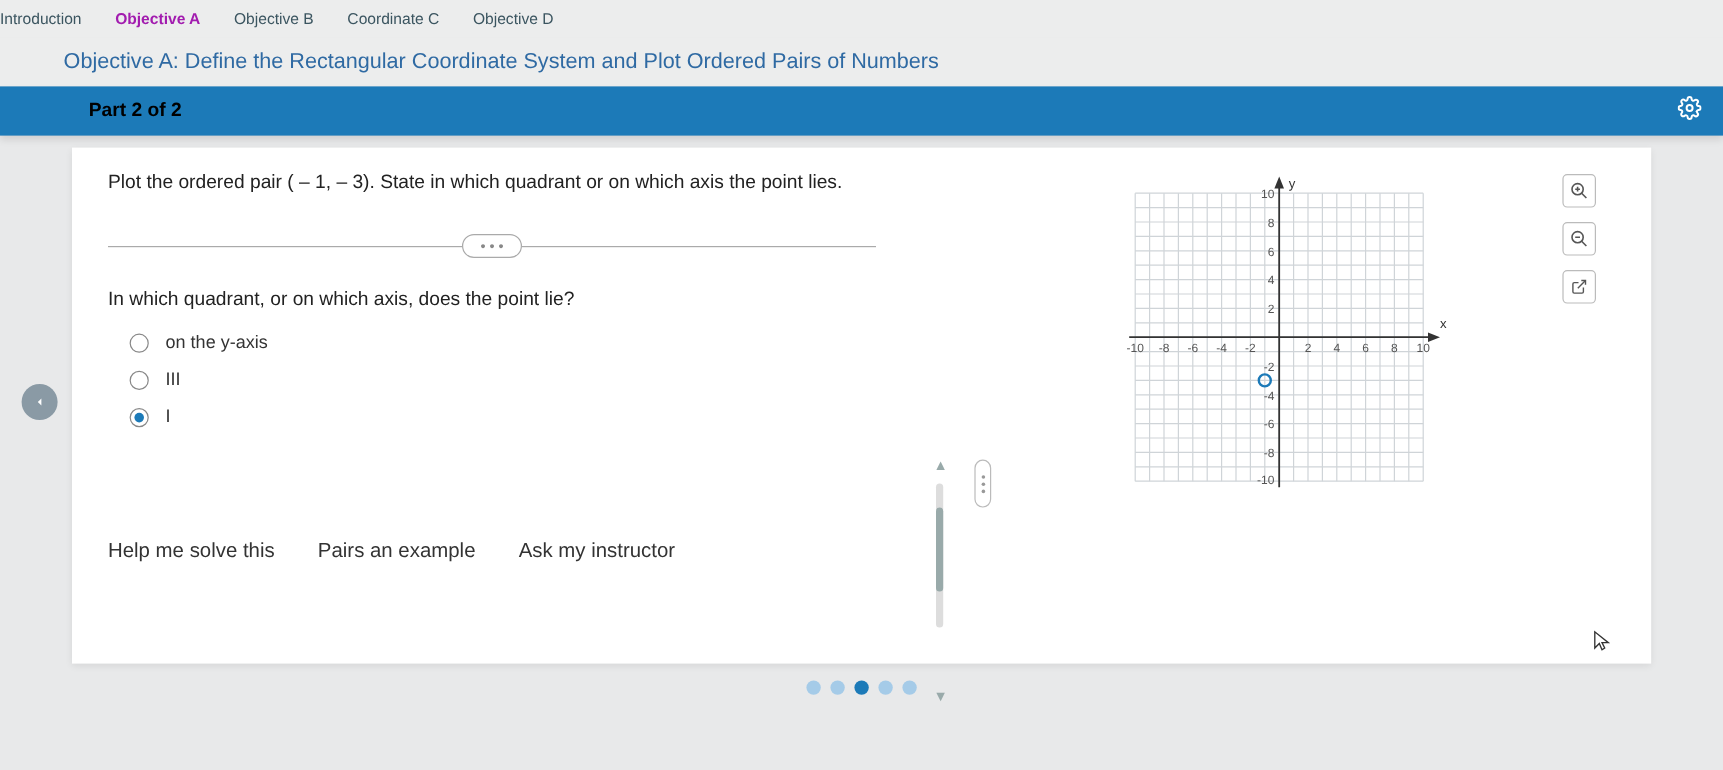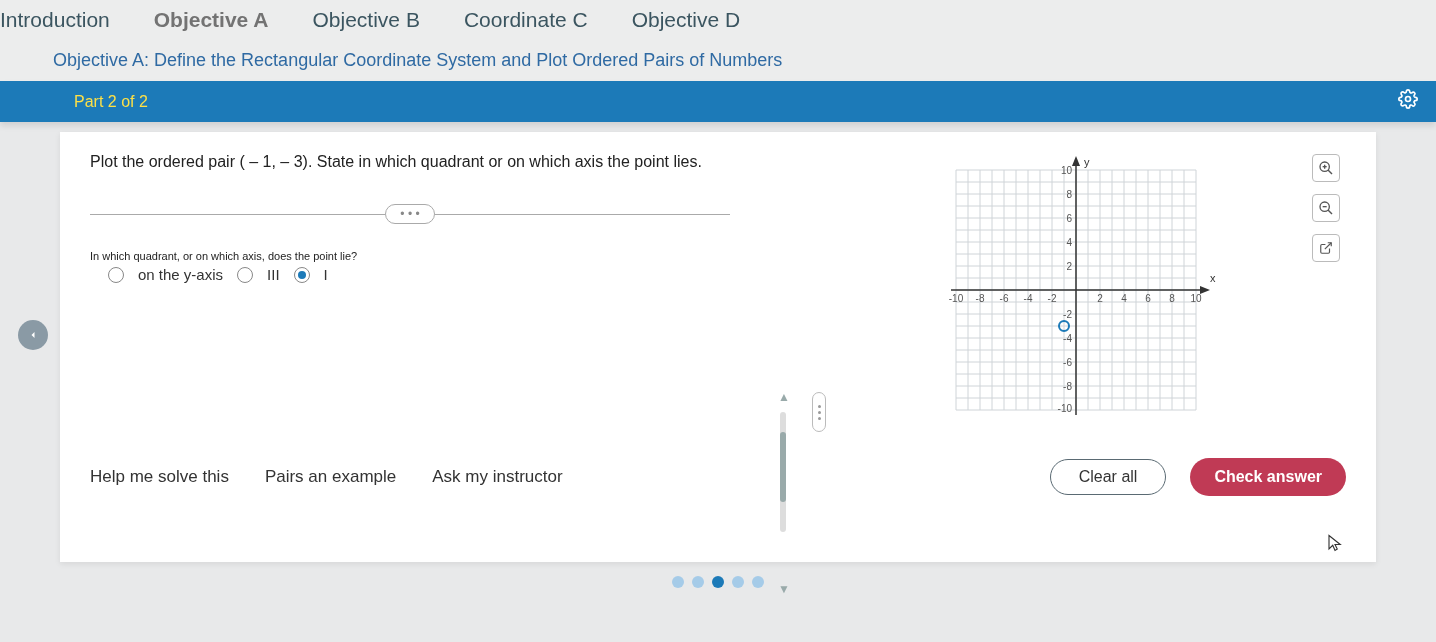--- a/index.html
+++ b/index.html
@@ -6,74 +6,75 @@
   body {
     font-family: Arial, Helvetica, sans-serif;
     background: #e8e9ea;
     width: 1436px;
     height: 642px;
     overflow: hidden;
     color: #333;
   }
   .tabs {
     display: flex;
-    gap: 44px;
+    gap: 28px;
     padding: 8px 16px 8px 0;
     background: #eceded;
-    font-size: 21px;
+    font-size: 13px;
   }
   .tabs .tab { color: #3b5560; cursor: pointer; }
-  .tabs .tab.active { font-weight: bold; color: #737373; }
+  .tabs .tab.active { font-weight: bold; color: #a21caf; }
   .objective-title {
     color: #2f6aa3;
     font-size: 18px;
     padding: 10px 0 10px 53px;
     background: #eceded;
   }
   .part-bar {
     background: #1c7ab8;
-    color: #fde047;
+    color: #000000;
     padding: 8px 18px 8px 74px;
     font-size: 16px;
     display: flex;
     justify-content: space-between;
     align-items: center;
     box-shadow: 0 4px 6px rgba(0,0,0,0.1);
     position: relative;
     margin-left: 0;
+    font-weight: bold;
   }
   .part-bar .gear {
     color: #fff;
     font-size: 18px;
   }
   .content-wrap {
     background: #fff;
     margin: 10px 60px 0 60px;
-    padding: 18px 30px 22px 30px;
+    padding: 18px 40px 22px 30px;
     min-height: 430px;
     position: relative;
     box-shadow: 0 2px 6px rgba(0,0,0,0.08);
   }
   .content-flex { display: flex; gap: 30px; }
   .left-col { flex: 1; }
   .right-col { width: 420px; display:flex; }
   .prompt-text { font-size: 16px; line-height: 1.5; color: #222; max-width: 640px;}
   .divider-row {
     display:flex; align-items:center;
     margin: 30px 0 26px 0;
     max-width: 640px;
   }
   .divider-row .line { flex:1; height:1px; background:#aaa; }
   .dots-pill {
     border:1px solid #aaa; border-radius: 14px;
     padding: 2px 14px; font-size:12px; color:#888;
     background:#fff;
   }
-  .sub-question { font-size:11px; color:#222; margin-bottom: 4px;}
-  .options { display:flex; flex-direction:row; gap:14px; padding-left: 18px;}
+  .sub-question { font-size:16px; color:#222; margin-bottom: 18px;}
+  .options { display:flex; flex-direction:column; gap:14px; padding-left: 18px;}
   .option-row { display:flex; align-items:center; gap:14px; font-size:15px; color:#333;}
   .radio {
     width:16px; height:16px; border:1.5px solid #888; border-radius:50%;
     display:inline-flex; align-items:center; justify-content:center;
     background:#fff;
   }
   .radio.selected::after {
     content:""; width:8px; height:8px; border-radius:50%; background:#1c7ab8;
   }
   .prev-arrow {
@@ -110,21 +111,21 @@
     width:40px; display:flex; flex-direction:column; gap:12px;
     align-items:center; padding-top: 4px;
   }
   .tool-btn {
     width:28px; height:28px; border:1px solid #bbb; border-radius:4px;
     display:flex; align-items:center; justify-content:center;
     font-size:16px; color:#555; cursor:pointer; background:#fff;
   }
   svg.graph { display:block; }
   .footer-row {
-    display:flex; align-items:center; justify-content:space-between;
+    display:flex; justify-content:space-between;
     margin-top: 28px;
   }
   .footer-left { display:flex; gap:36px; font-size:17px; }
   .footer-left .link { color:#333; cursor:pointer;}
   .footer-right { display:flex; gap:24px; align-items:center;}
   .btn-clear {
     border:1.5px solid #5a6a73; background:#fff; color:#333;
     border-radius: 22px; padding: 8px 28px; font-size:16px; cursor:pointer;
   }
   .btn-check {
@@ -322,24 +323,20 @@
       <span></span>
       <span></span>
   </div>
 
   <div class="footer-row">
     <div class="footer-left">
       <span class="link">Help me solve this</span>
       <span class="link">Pairs an example</span>
       <span class="link">Ask my instructor</span>
     </div>
-    <div class="footer-right">
-      <button class="btn-clear">Clear all</button>
-      <button class="btn-check">Check answer</button>
-    </div>
   </div>
 
   <div class="cursor-arrow">
     <svg width="18" height="22" viewBox="0 0 24 24" fill="none" stroke="#333" stroke-width="1.5">
         <path d="M4 2 L4 20 L9 15 L12 22 L15 20 L12 14 L19 14 Z" fill="#fff"></path>
       </svg>
   </div>
 </div>
 
 <div class="progress-dots">

